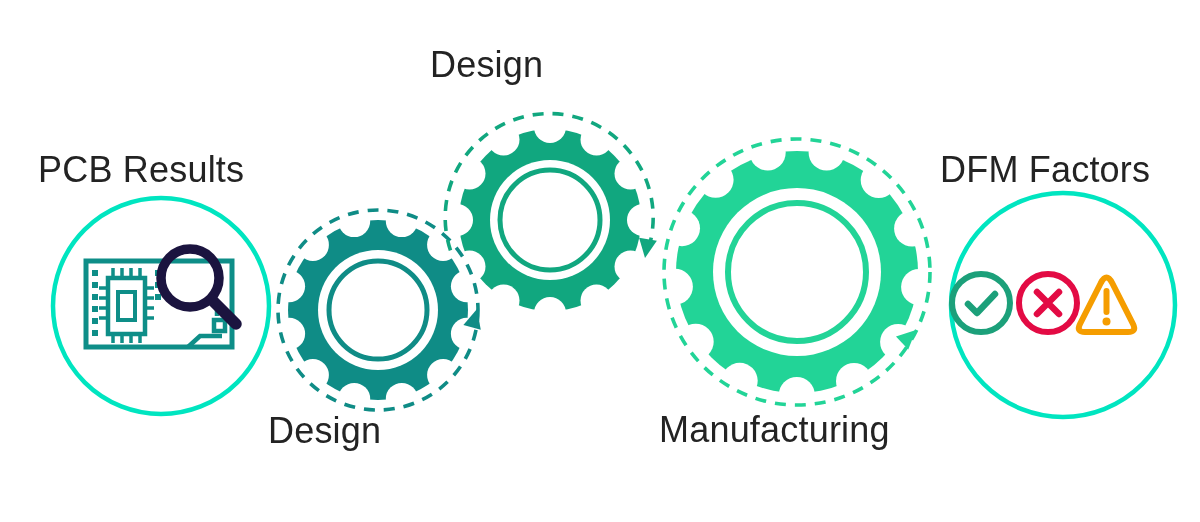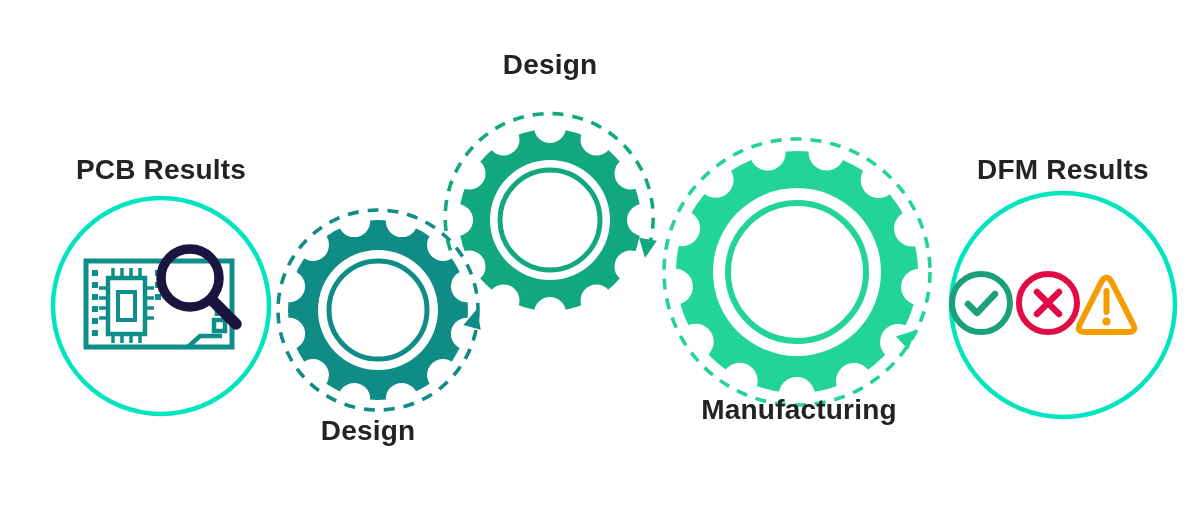--- a/index.html
+++ b/index.html
@@ -2,22 +2,22 @@
 <html style="--node-ring: #00E5C0; --gear-factors: #0F8C86; --gear-classification: #11A77F; --gear-constraints: #22D497; --pcb-icon: #0E8E88; --magnifier-icon: #1B143F; --check-icon: #1CA07A; --error-icon: #E30B44; --warning-icon: #F59D00; --label-text: #232323;"><head>
 <meta charset="utf-8">
 <style>
   html,body{margin:0;padding:0;background:#ffffff;}
   .stage{
     position:relative;width:1200px;height:522px;background:#ffffff;overflow:hidden;
     font-family:"Liberation Sans",sans-serif;
   }
   .stage svg{position:absolute;left:0;top:0;}
   .lbl{
-    position:absolute;text-align:center;color:var(--label-text);
-    font-size:28px;line-height:30px;font-weight:700;letter-spacing:0.2px;
+    position:absolute;color:var(--label-text);
+    font-size:36px;line-height:30px;font-weight:400;letter-spacing:0.2px;
   }
   .node-ring{fill:#ffffff;stroke:var(--node-ring);stroke-width:4.5;}
   .gf{fill:var(--gear-factors);}        .gfs{stroke:var(--gear-factors);}
   .gc{fill:var(--gear-classification);} .gcs{stroke:var(--gear-classification);}
   .gm{fill:var(--gear-constraints);}    .gms{stroke:var(--gear-constraints);}
   .dash{fill:none;stroke-width:3.6;stroke-dasharray:11 9;}
   .pcb{stroke:var(--pcb-icon);fill:none;}
   .pcbf{fill:var(--pcb-icon);stroke:none;}
   .mag{stroke:var(--magnifier-icon);fill:none;}
   .chk{stroke:var(--check-icon);fill:none;}
@@ -166,18 +166,18 @@
   <div class="lbl" style="left:38px;top:155px;width:246px">PCB Results</div>
 
   <div class="lbl" style="left:430px;top:50px;width:240px">
     <div>Design</div>
   </div>
 
   <div class="lbl" style="left:268px;top:416px;width:200px">
     <div>Design</div>
   </div>
 
-  <div class="lbl" style="left:659px;top:395px;width:280px">
+  <div class="lbl" style="left:659px;top:415px;width:280px">
     <div>Manufacturing</div>
   </div>
 
-  <div class="lbl" style="left:940px;top:155px;width:246px">DFM Results</div>
+  <div class="lbl" style="left:940px;top:155px;width:246px">DFM Factors</div>
 </div>
 
 </body></html>

